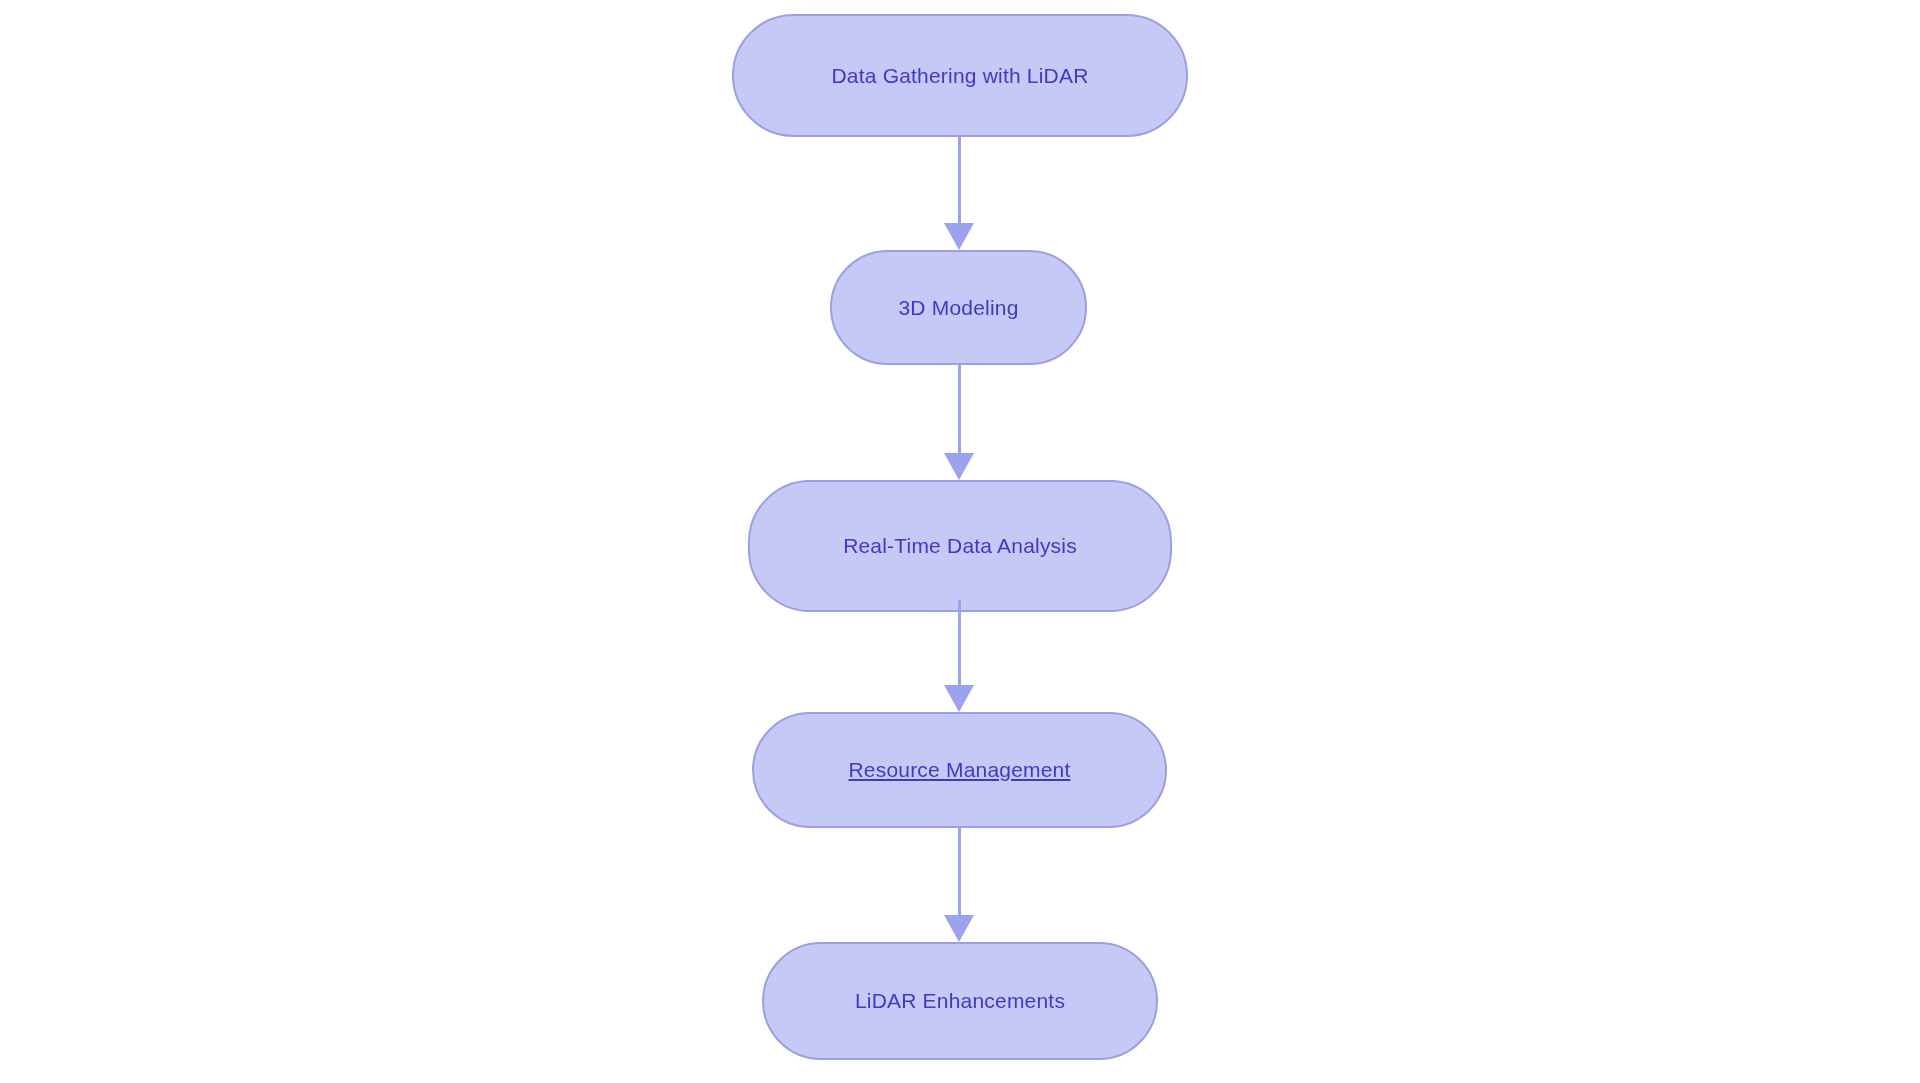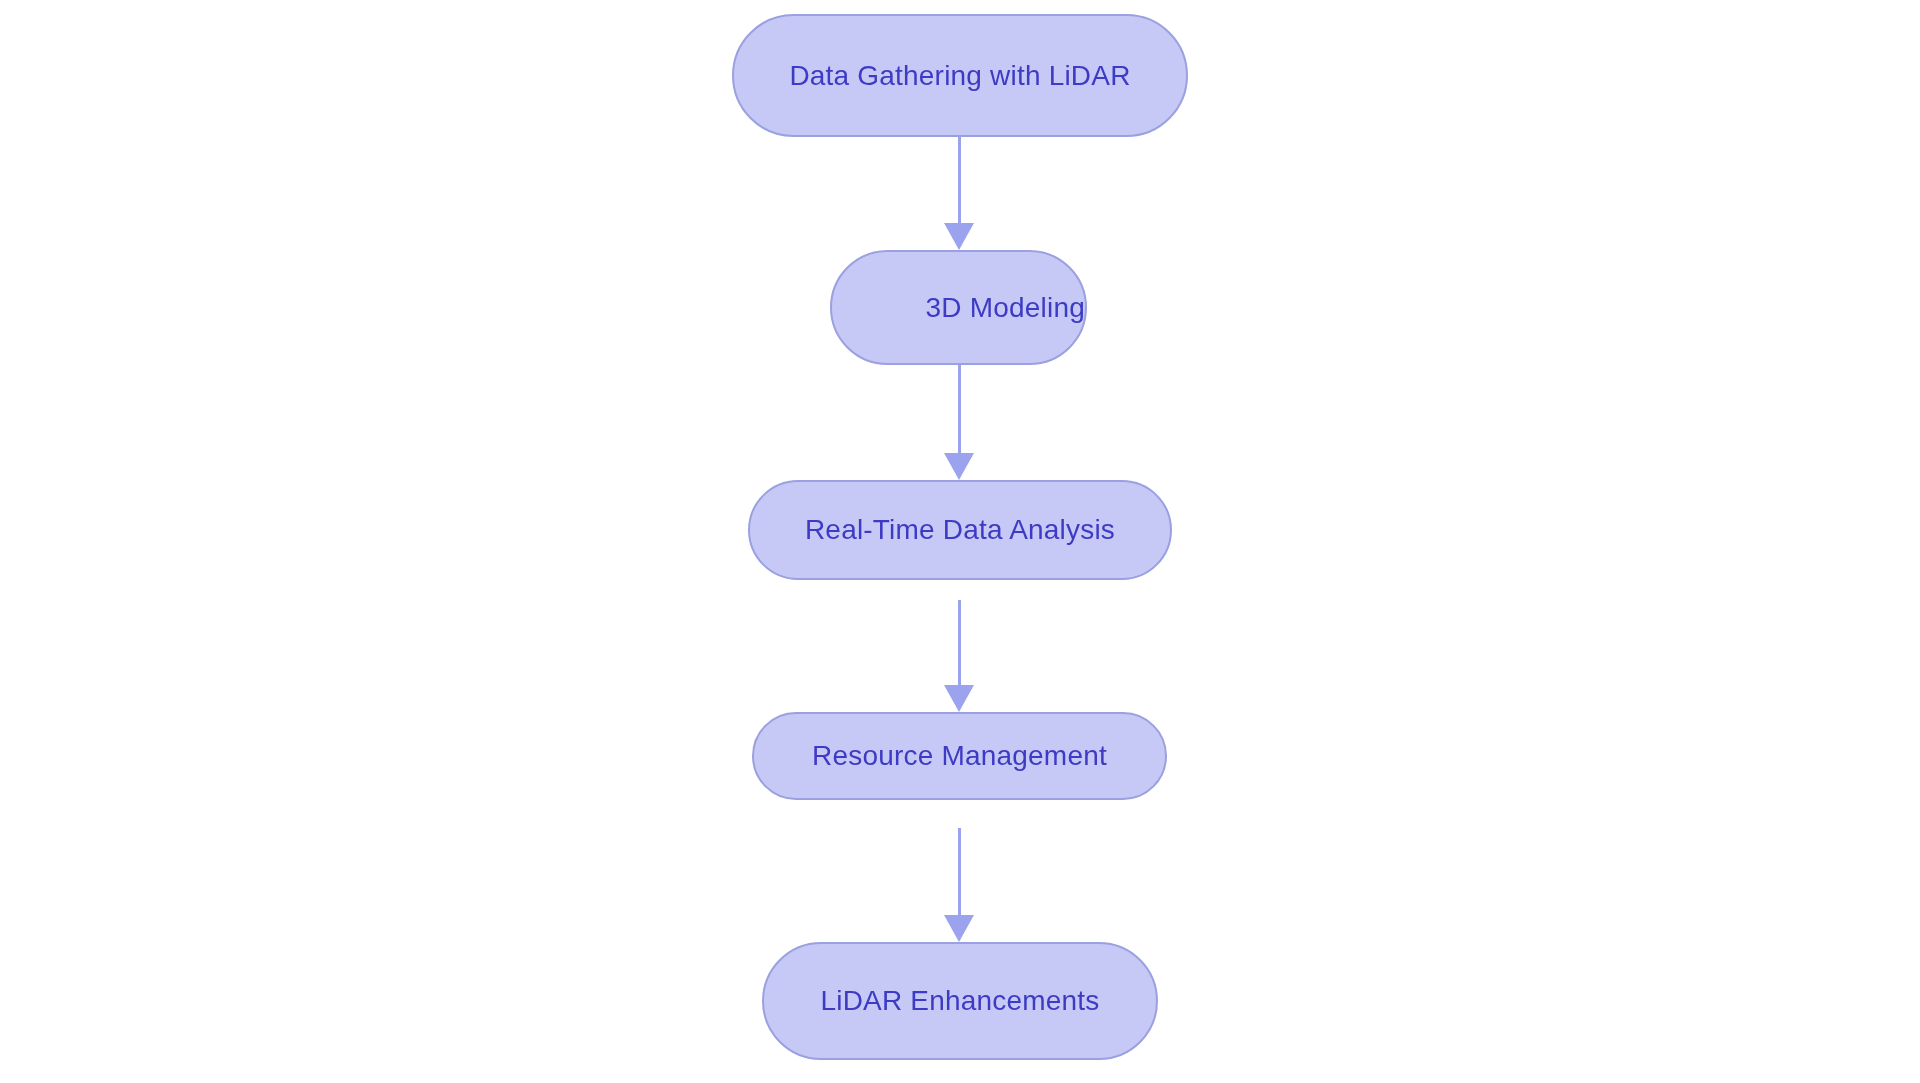--- a/index.html
+++ b/index.html
@@ -17,29 +17,29 @@
   .node {
     position: absolute;
     display: flex;
     align-items: center;
     justify-content: center;
     box-sizing: border-box;
     background: var(--node-fill, #c6c9f5);
     border: 2px solid var(--node-border, #9aa0e0);
     border-radius: 62px;
     color: var(--node-text, #3d3bc4);
-    font-size: 28px;
+    font-size: 21px;
     letter-spacing: 0.2px;
     white-space: nowrap;
     text-align: center;
   }
   .node-1 { left: 732px; top: 14px;  width: 456px; height: 123px; }
-  .node-2 { left: 830px; top: 250px; width: 257px; height: 115px; justify-content: flex-end; }
-  .node-3 { left: 748px; top: 480px; width: 424px; height: 100px; }
-  .node-4 { left: 752px; top: 712px; width: 415px; height: 88px; }
+  .node-2 { left: 830px; top: 250px; width: 257px; height: 115px; }
+  .node-3 { left: 748px; top: 480px; width: 424px; height: 132px; }
+  .node-4 { left: 752px; top: 712px; width: 415px; height: 116px; text-decoration: underline; }
   .node-5 { left: 762px; top: 942px; width: 396px; height: 118px; }
 
   .edge-line {
     position: absolute;
     left: 958px;
     width: 3px;
     background: var(--arrow, #9ca3ee);
   }
   .edge-head {
     position: absolute;

